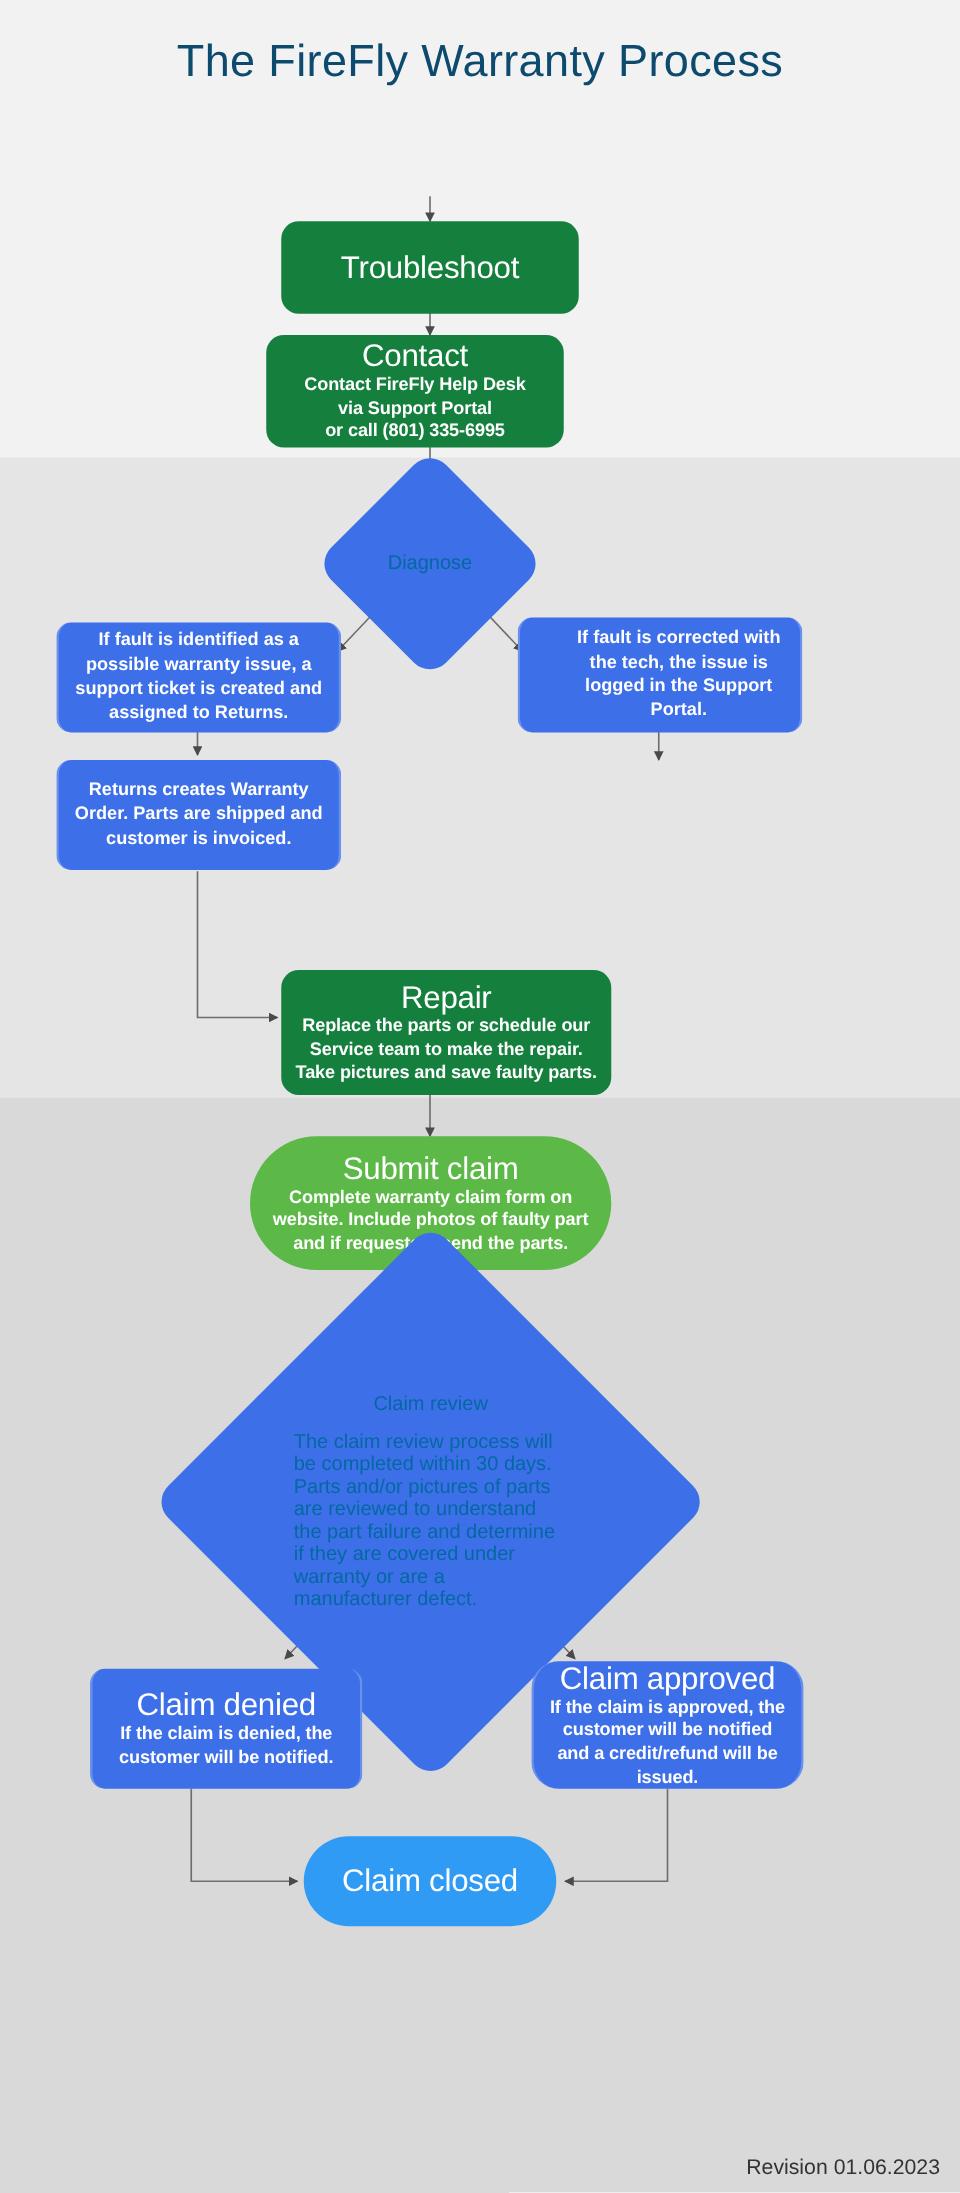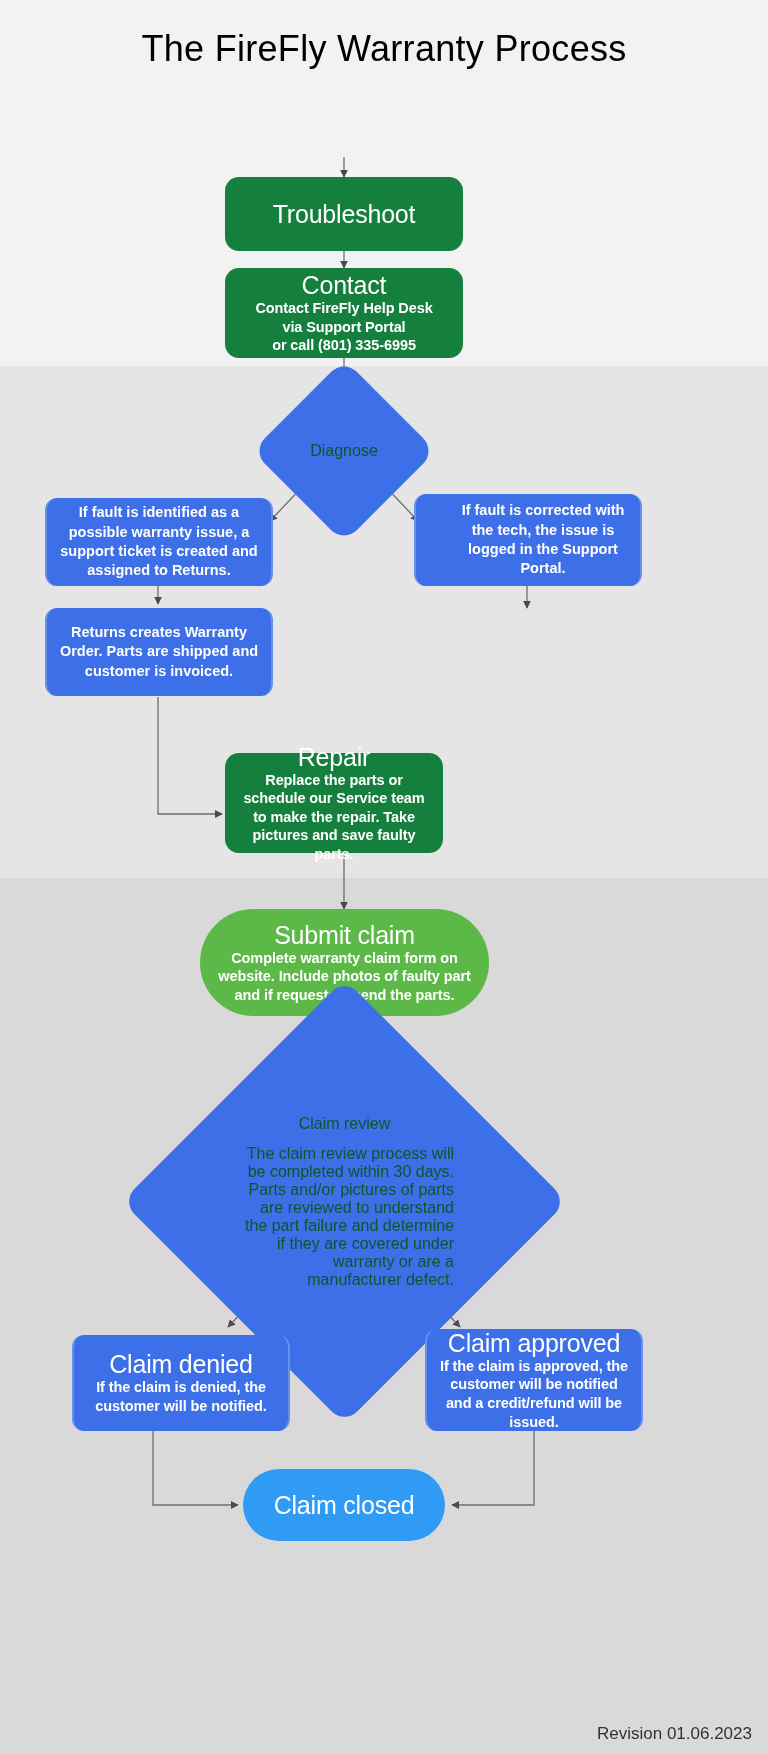--- a/index.html
+++ b/index.html
@@ -23,21 +23,21 @@
   #band-bottom { top: 878px; height: 876px; background: #d9d9d9; }
 
   
   #title {
     position: absolute;
     top: 28px; left: 0; width: 768px;
     text-align: center;
     font-size: 36px;
     font-weight: 300;
     letter-spacing: 0.3px;
-    color: #000000;
+    color: #0c4a6e;
     font-family: "Liberation Sans", sans-serif;
   }
 
   
   .node {
     position: absolute;
     display: flex;
     flex-direction: column;
     align-items: center;
     justify-content: center;
@@ -87,22 +87,22 @@
     transform: rotate(45deg);
     transform-origin: center center;
   }
   .diamond-label {
     position: absolute;
     inset: 0;
     display: flex;
     flex-direction: column;
     align-items: center;
     justify-content: center;
-    text-align: right;
-    color: #14532d;
+    text-align: left;
+    color: #0369a1;
     z-index: 2;
     padding: 4px;
   }
 
   
   #connectors {
     position: absolute;
     top: 0; left: 0;
     width: 768px; height: 1754px;
     z-index: 1;
@@ -167,21 +167,21 @@
 
       <path d="M 534 1431 L 534 1505 L 452 1505"></path>
     </g>
   </svg>
 
 
   <div class="node green" style="left:225px; top:177px; width:238px; height:74px;">
     <div class="ttl">Troubleshoot</div>
   </div>
 
-  <div class="node green" style="left:225px; top:268px; width:238px; height:90px;">
+  <div class="node green" style="left:213px; top:268px; width:238px; height:90px;">
     <div class="ttl">Contact</div>
     <div class="sub" style="white-space: pre-line;">Contact FireFly Help Desk
 via Support Portal
 or call (801) 335-6995</div>
   </div>
 
   <div class="diamond-wrap" style="left:279px; top:386px; width:130px; height:130px;">
     <div class="diamond-shape"></div>
     <div class="diamond-label">
       <div class="ttl">Diagnose</div>
@@ -194,21 +194,21 @@
 
   <div class="node blue-rect" style="left:414px; top:494px; width:228px; height:92px;padding-left:40px;">
     <div class="body-only">If fault is corrected with the tech, the issue is logged in the Support Portal.</div>
   </div>
 
   <div class="node blue-rect" style="left:45px; top:608px; width:228px; height:88px;">
     <div class="body-only">Returns creates Warranty Order. Parts are shipped and customer is invoiced.</div>
   </div>
 
 
-  <div class="node green" style="left:225px; top:753px; width:218px; height:100px;align-items:center;">
+  <div class="node green" style="left:225px; top:776px; width:264px; height:100px;align-items:center;">
     <div class="ttl">Repair</div>
     <div class="sub">Replace the parts or schedule our Service team to make the repair. Take pictures and save faulty parts.</div>
   </div>
 
   <div class="node green-pill" style="left:200px; top:909px; width:289px; height:107px;">
     <div class="ttl">Submit claim</div>
     <div class="sub" style="max-width:266px;">Complete warranty claim form on website. Include photos of faulty part and if requested, send the parts.</div>
   </div>
 
   <div class="diamond-wrap" style="left:187px; top:1044px; width:315px; height:315px;">
@@ -218,21 +218,21 @@
       <div class="sub">The claim review process will be completed within 30 days.</div>
       <div class="sub gap">Parts and/or pictures of parts are reviewed to understand the part failure and determine if they are covered under warranty or are a manufacturer defect.</div>
     </div>
   </div>
 
   <div class="node blue-rect" style="left:45px; top:1335px; width:218px; height:96px;margin-left:27px;">
     <div class="ttl">Claim denied</div>
     <div class="sub">If the claim is denied, the customer will be notified.</div>
   </div>
 
-  <div class="node blue-rect" style="left:425px; top:1329px; width:218px; height:102px;">
+  <div class="node blue-rect" style="left:425px; top:1329px; width:218px; height:102px;border-radius:22px;">
     <div class="ttl">Claim approved</div>
     <div class="sub">If the claim is approved, the customer will be notified and a credit/refund will be issued.</div>
   </div>
 
   <div class="node pill" style="left:243px; top:1469px; width:202px; height:72px;">
     <div class="ttl">Claim closed</div>
   </div>
 
   <div id="revision">Revision 01.06.2023</div>
 

